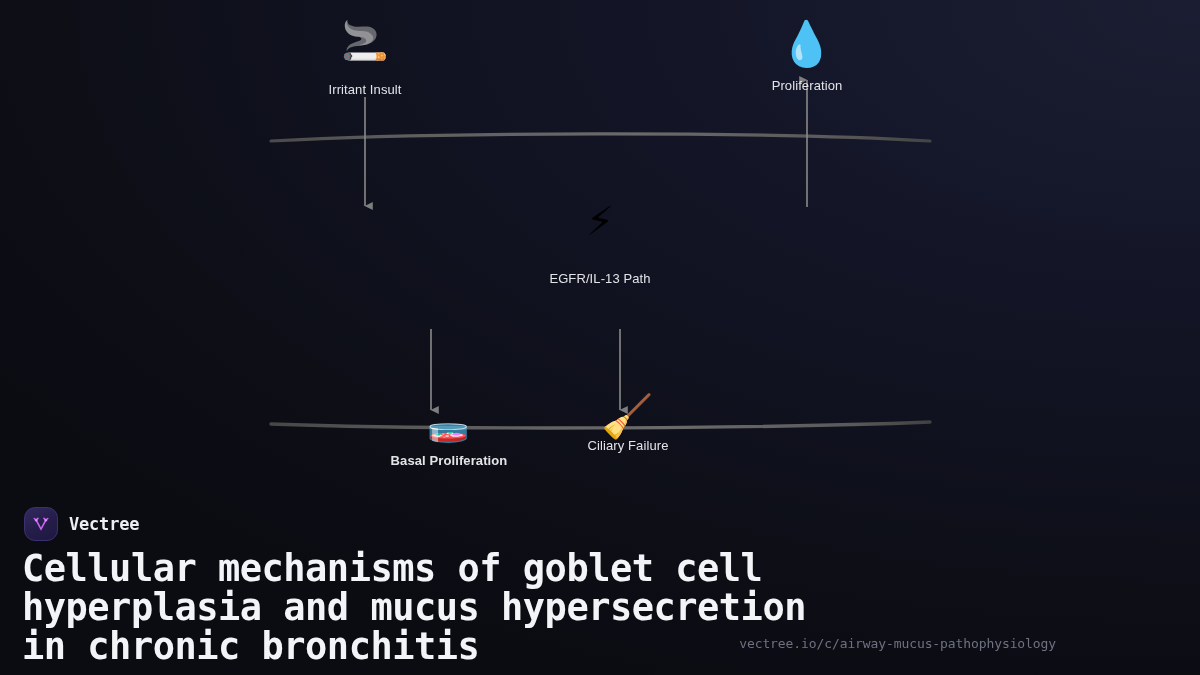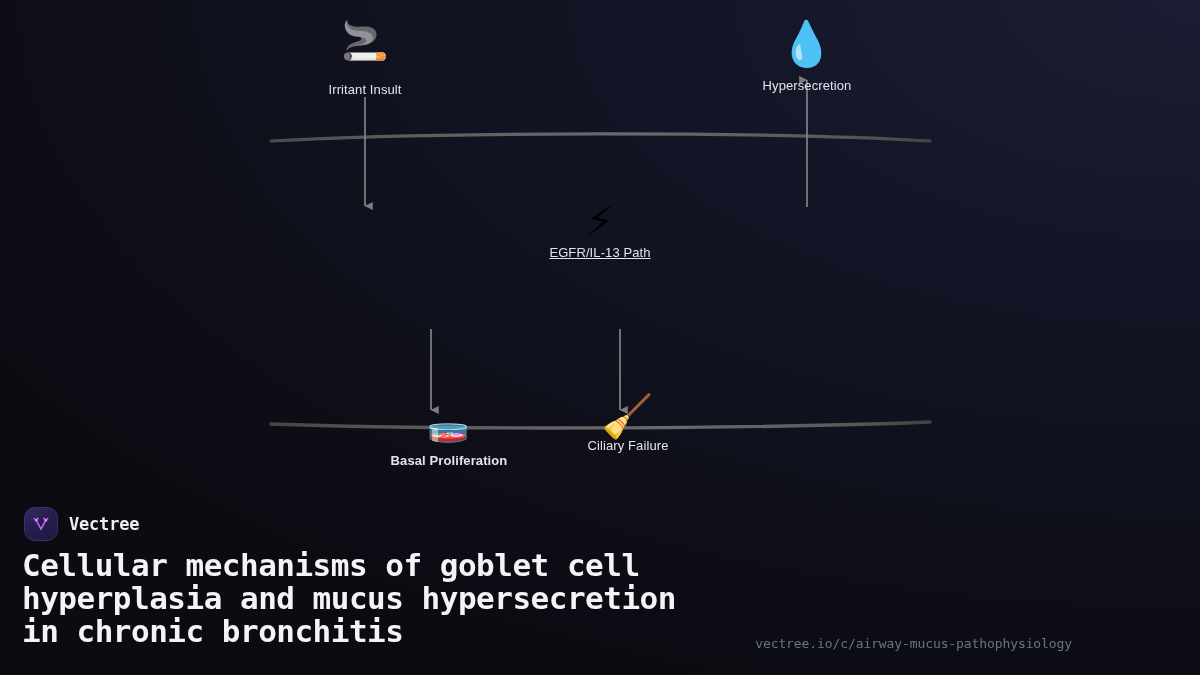--- a/index.html
+++ b/index.html
@@ -58,21 +58,21 @@
   .n-ciliary       { left: 628px; top: 396px; }
 
   .n-irritant .node-emoji       { font-size: 38px; }
   .n-hypersecretion .node-emoji { font-size: 44px; }
   .n-egfr .node-emoji           { font-size: 40px; }
   .n-basal .node-emoji          { font-size: 34px; }
   .n-ciliary .node-emoji        { font-size: 42px; }
 
   .n-irritant .node-label       { margin-top: 22px; }
   .n-hypersecretion .node-label { margin-top: 12px; }
-  .n-egfr .node-label           { margin-top: 4px; text-decoration: underline; }
+  .n-egfr .node-label           { margin-top: 30px; }
   .n-basal .node-label          { margin-top: 12px; font-weight: bold; }
   .n-ciliary .node-label        { margin-top: 0; }
 
   
   #footer {
     position: absolute;
     left: 0;
     bottom: 0;
     width: 1088px;
     height: 180px;
@@ -104,30 +104,30 @@
     font-weight: bold;
     color: #eceef3;
     letter-spacing: -0.2px;
   }
   #headline {
     position: absolute;
     left: 22px;
     top: 54px;
     width: 830px;
     font-family: "DejaVu Sans Mono", monospace;
-    font-size: 31px;
+    font-size: 37px;
     font-weight: bold;
     line-height: 1.06;
     color: #f3f4f7;
     letter-spacing: -0.5px;
     white-space: pre-line;
   }
   #footer-url {
     position: absolute;
-    right: 16px;
+    right: 32px;
     bottom: 24px;
     font-family: "DejaVu Sans Mono", monospace;
     font-size: 13px;
     color: #6e7180;
     letter-spacing: -0.1px;
   }
 </style>
 </head>
 <body>
 
@@ -170,21 +170,21 @@
     <line x1="620" y1="329" x2="620" y2="410" stroke="#8a8a8a" stroke-width="1.6" marker-end="url(#arrowDown)"></line>
   </svg>
 
   <div class="node n-irritant">
     <span class="node-emoji">🚬</span>
     <span class="node-label">Irritant Insult</span>
   </div>
 
   <div class="node n-hypersecretion">
     <span class="node-emoji">💧</span>
-    <span class="node-label">Hypersecretion</span>
+    <span class="node-label">Proliferation</span>
   </div>
 
   <div class="node n-egfr">
     <span class="node-emoji">⚡</span>
     <span class="node-label">EGFR/IL-13 Path</span>
   </div>
 
   <div class="node n-basal">
     <span class="node-emoji">🧫</span>
     <span class="node-label">Basal Proliferation</span>

